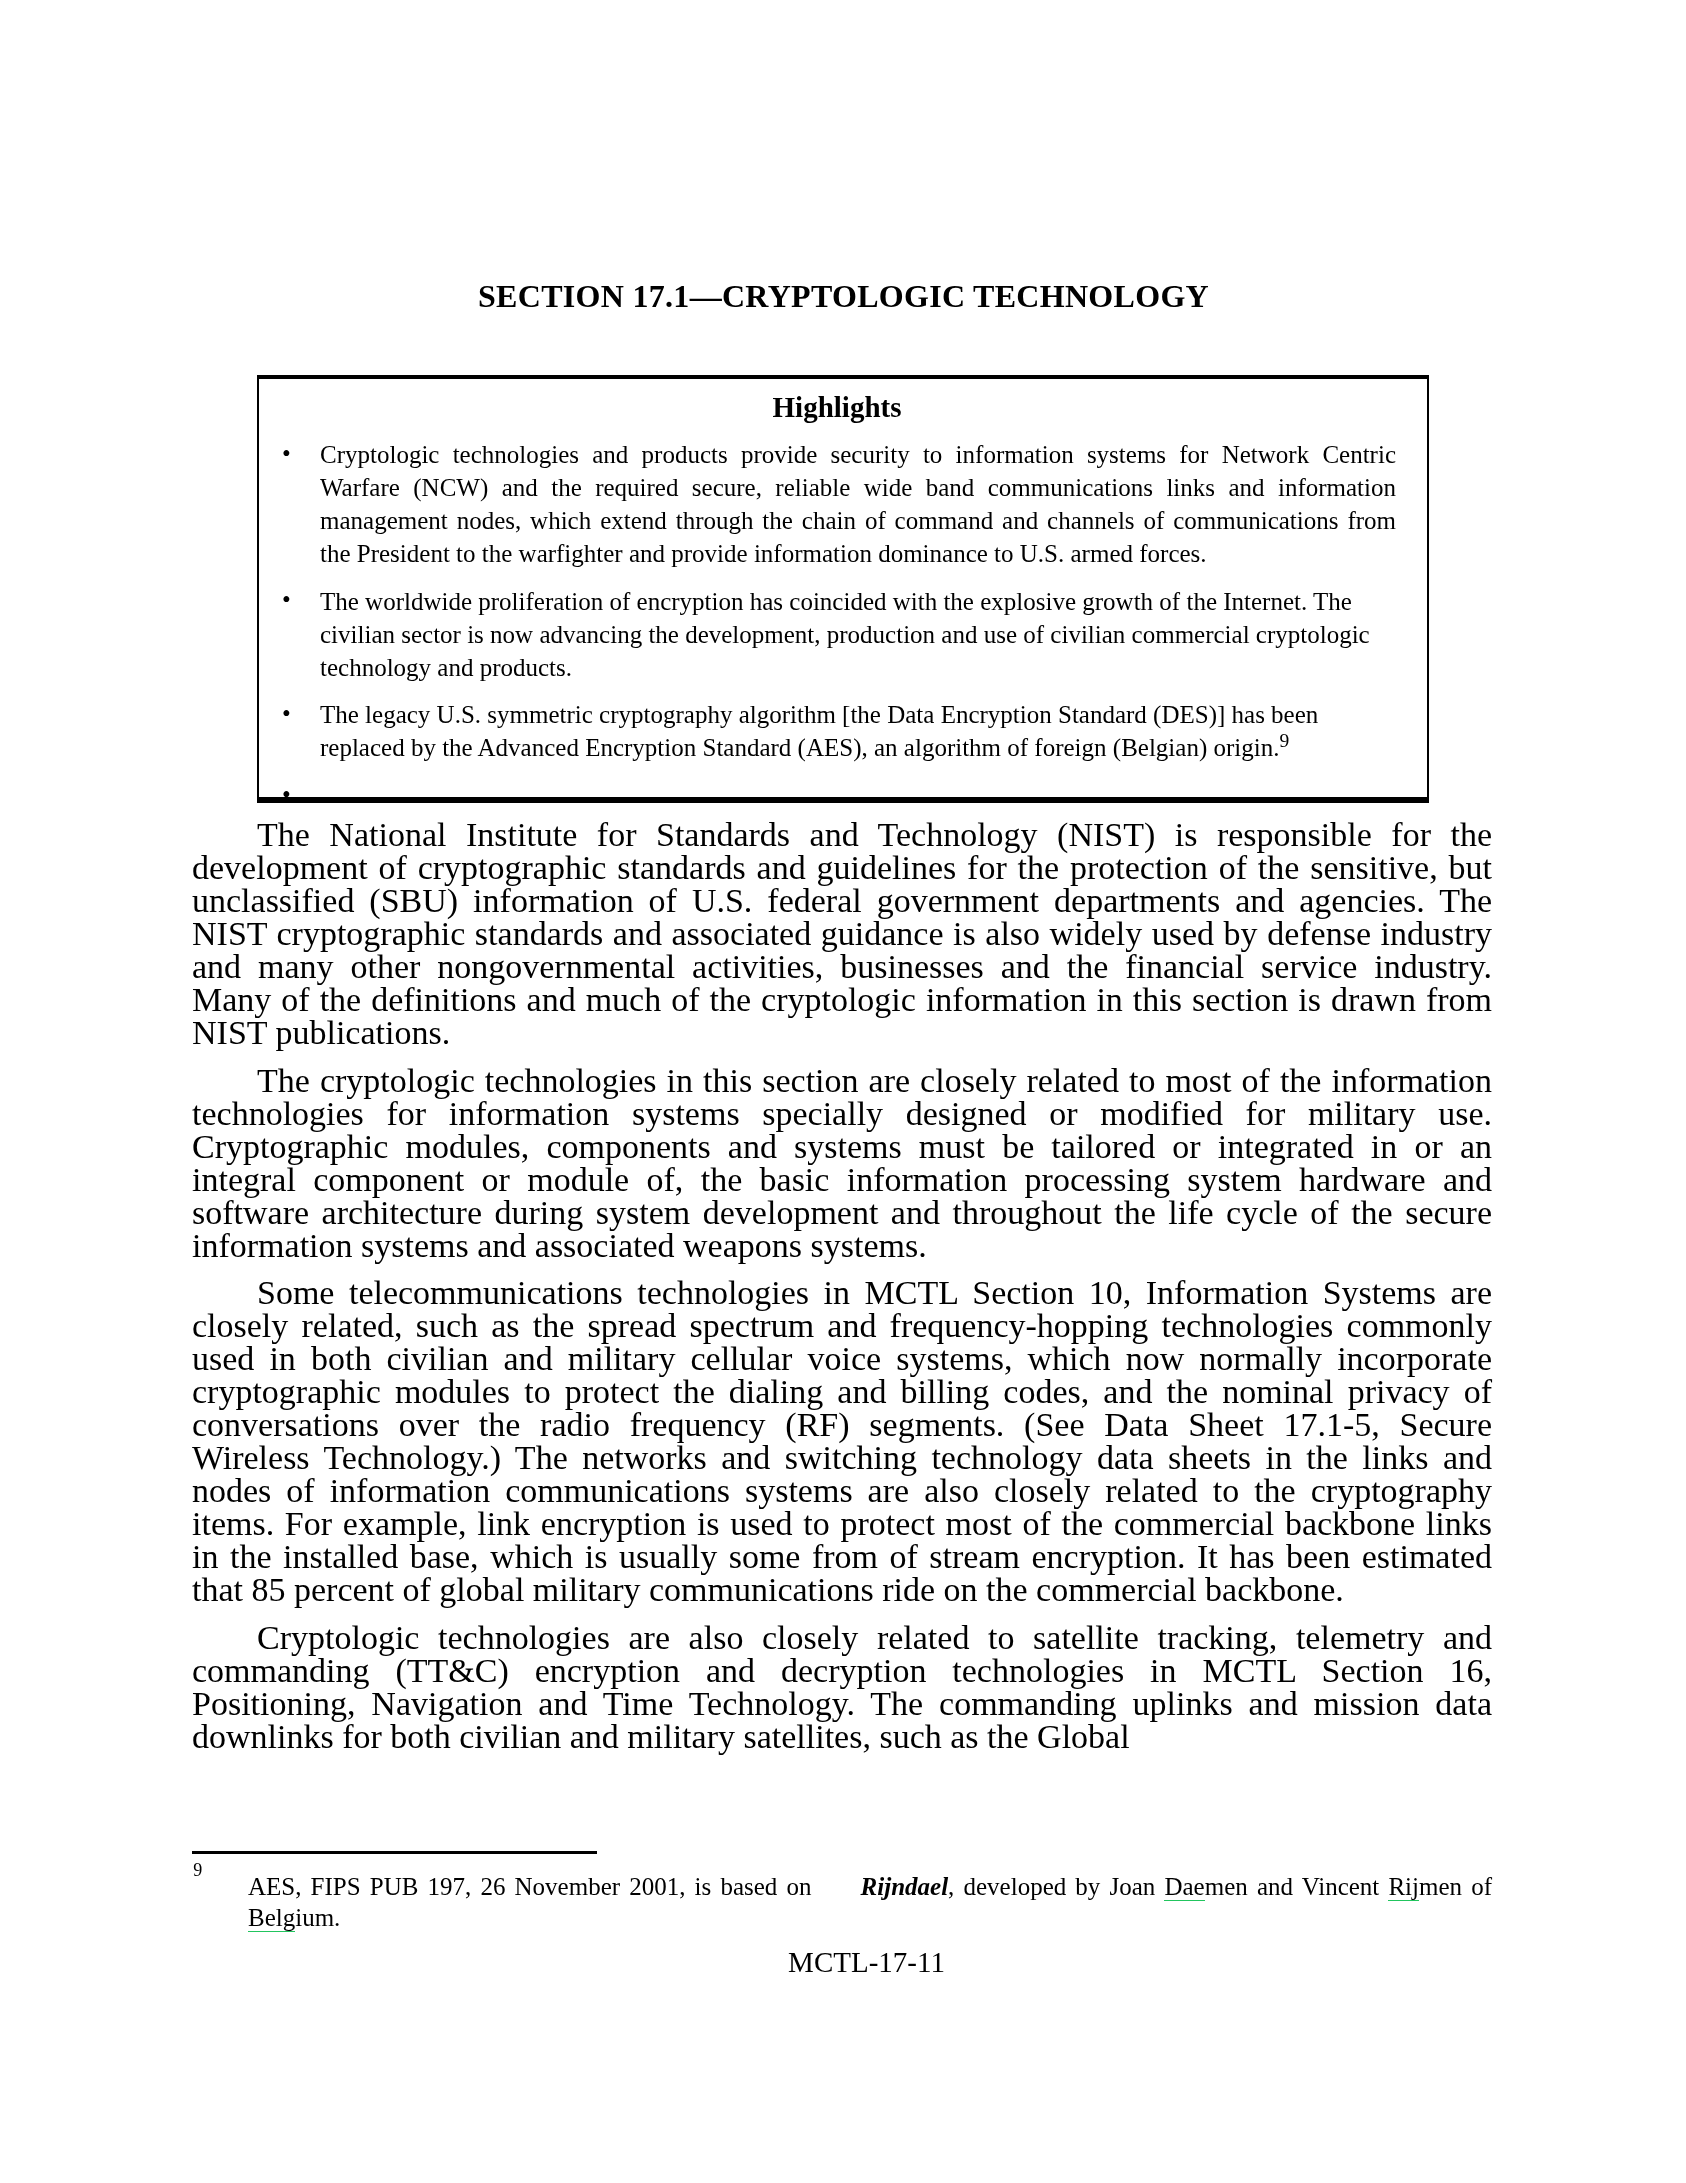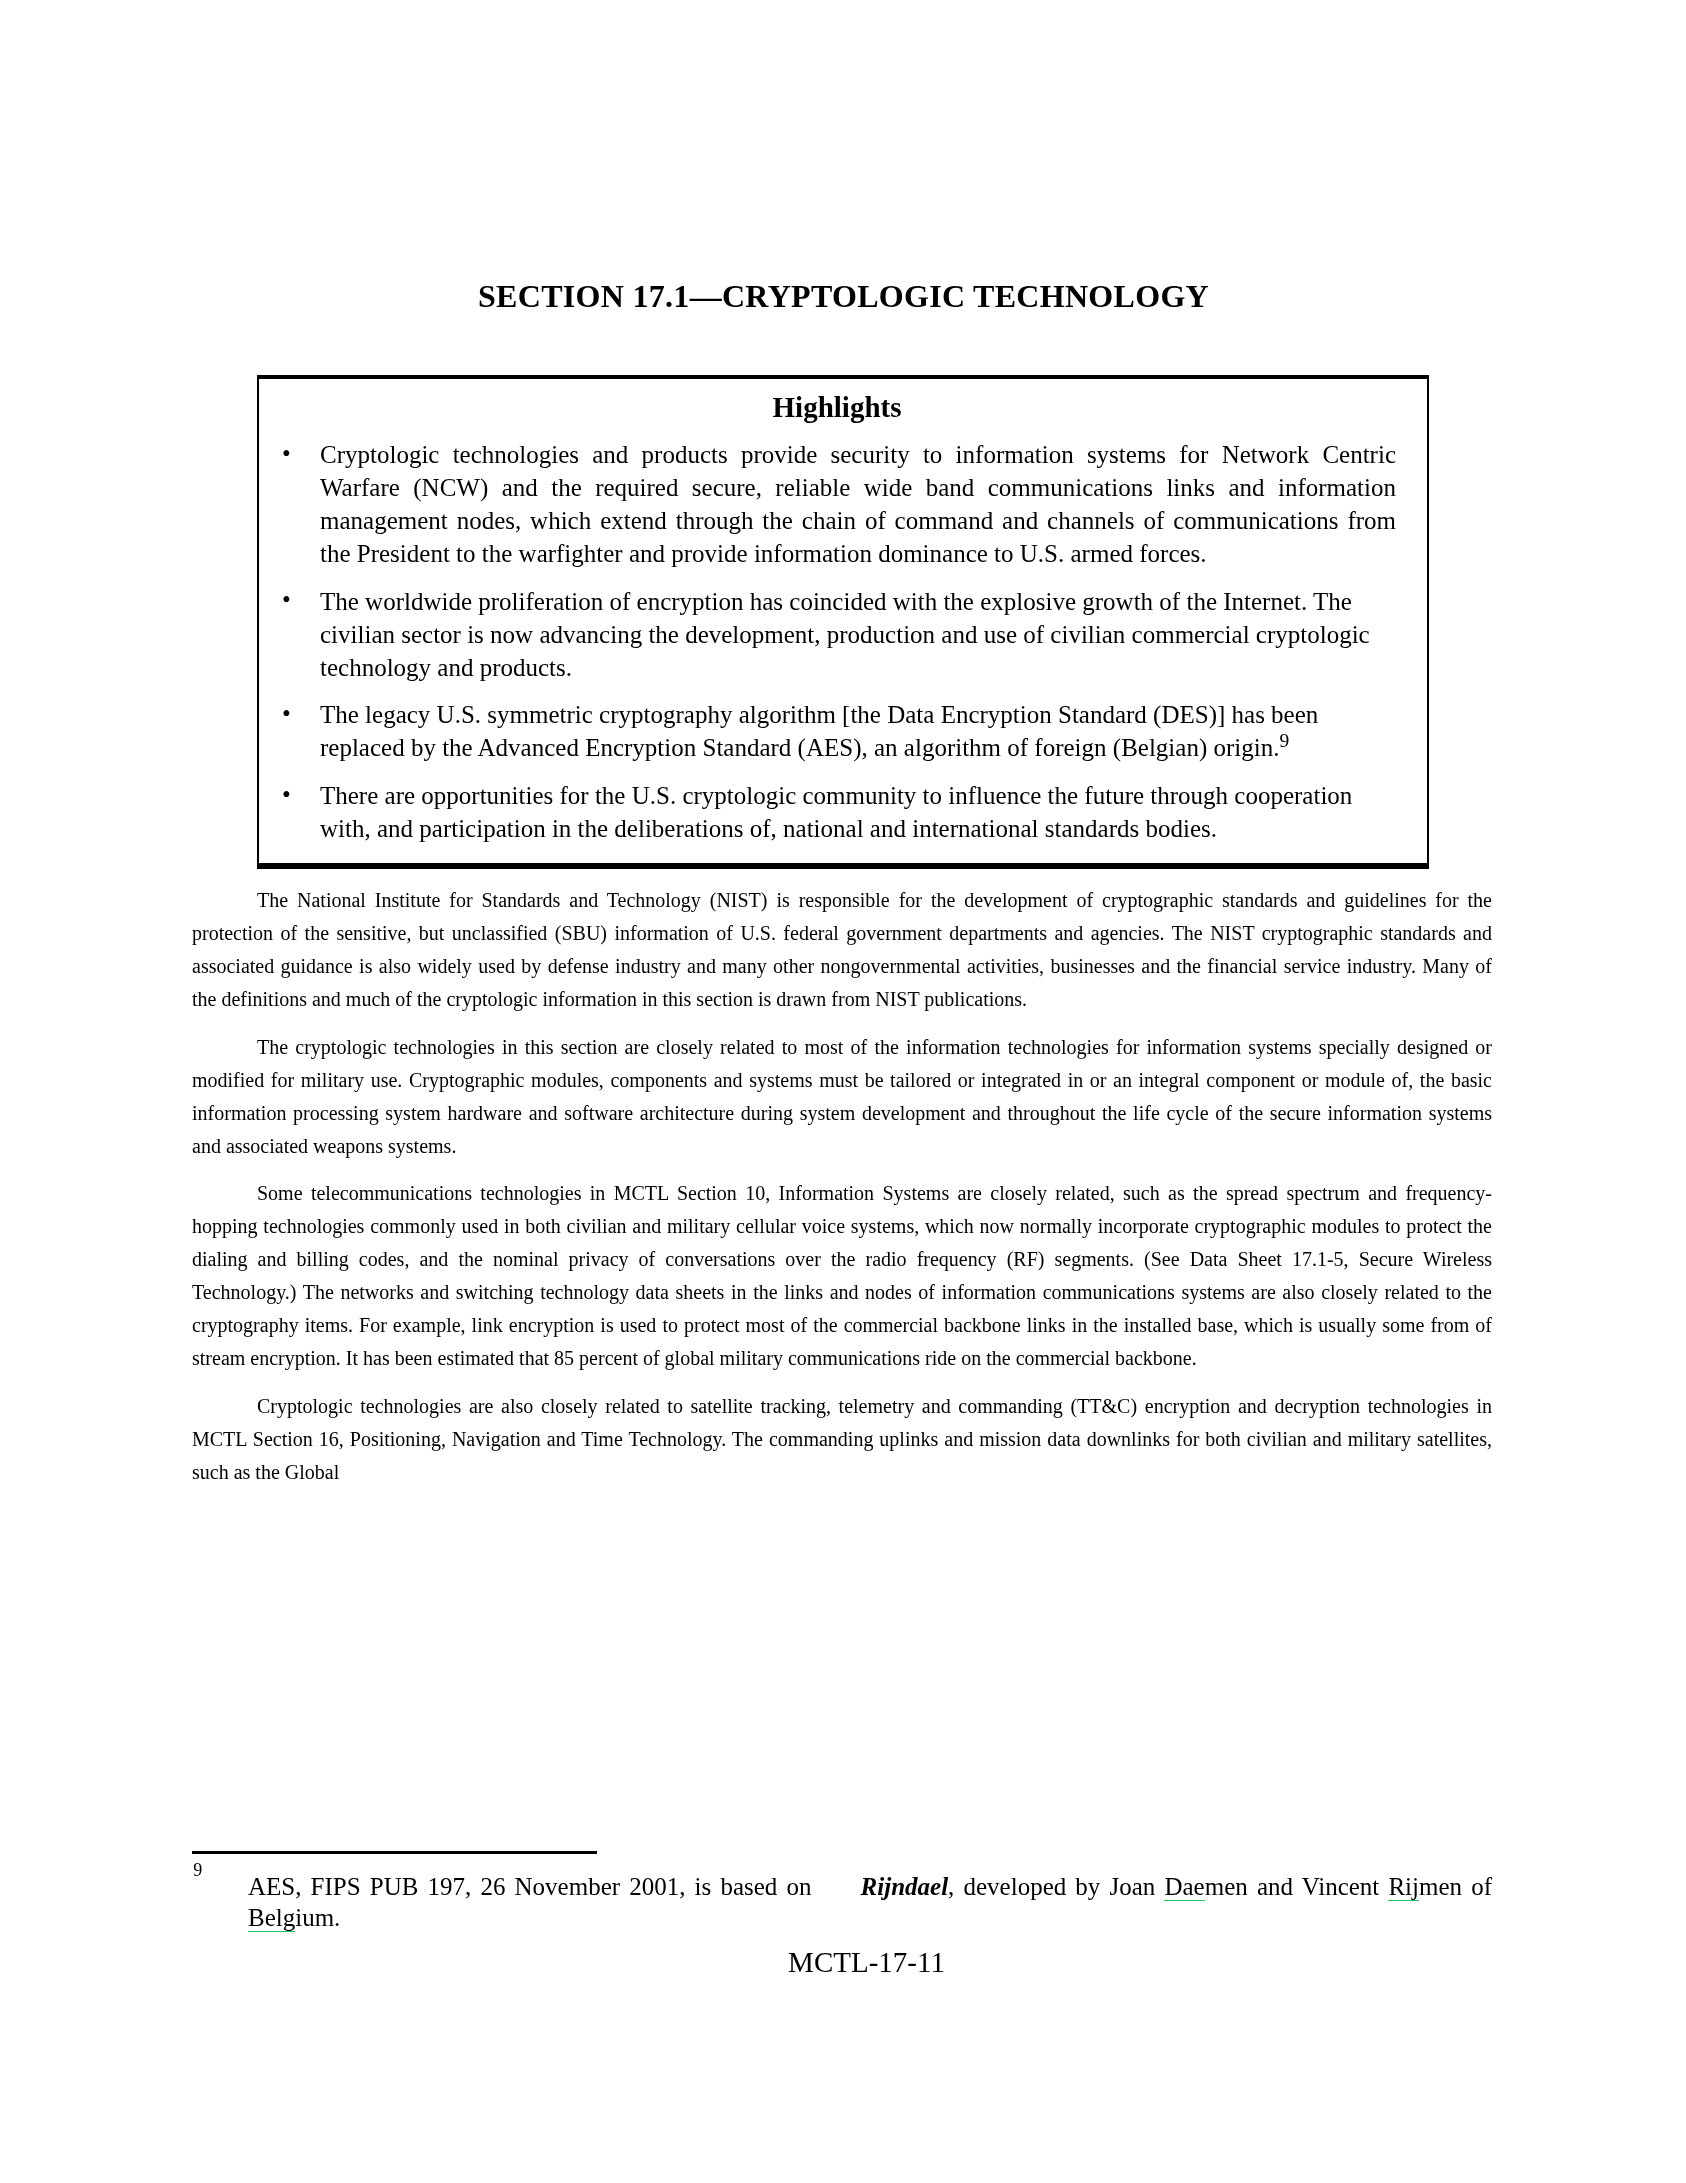--- a/index.html
+++ b/index.html
@@ -61,21 +61,21 @@
     font-size: 28px;
     line-height: 33px;
     font-weight: 700;
     font-style: italic;
   }
 
   .body-copy { margin: 0 195px 0 192px; }
 
   .body-para {
     margin: 14.6px 0 0 0;
-    font-size: 20px;
+    font-size: 34px;
     line-height: 33px;
     text-align: justify;
     text-indent: 65px;
   }
 
   .footnote {
     position: absolute;
     left: 192px;
     top: 1851px;
     width: 1300px;
@@ -116,21 +116,21 @@
 <div class="page">
 
   <h1 class="doc-title">SECTION 17.1—CRYPTOLOGIC TECHNOLOGY</h1>
 
   <div class="hl-box">
     <div class="hl-heading">Highlights</div>
     <ul class="hl-list" id="hl-list">
         <li class="hl-item"><span class="hl-marker">•</span><span class="hl-text">Cryptologic technologies and products provide security to information systems for Network Centric Warfare (NCW) and the required secure, reliable wide band communications links and information management nodes, which extend through the chain of command and channels of communications from the President to the warfighter and provide information dominance to U.S. armed forces.</span></li>
         <li class="hl-item"><span class="hl-marker">•</span><span class="hl-text">The worldwide proliferation of encryption has coincided with the explosive growth of the Internet. The civilian sector is now advancing the development, production and use of civilian commercial cryptologic technology and products.</span></li>
         <li class="hl-item"><span class="hl-marker">•</span><span class="hl-text">The legacy U.S. symmetric cryptography algorithm [the Data Encryption Standard (DES)] has been replaced by the Advanced Encryption Standard (AES), an algorithm of foreign (Belgian) origin.</span><sup class="fn-ref">9</sup></li>
-        <li class="hl-item"><span class="hl-marker">•</span><span class="hl-text">There are opportunities for the U.S. cryptologic community to influence the future through cooperation with, and participation in the deliberations of, national and international standards bodies.</span></li>
+        <li class="hl-item"><span class="hl-marker">•</span></li>
       </ul>
   </div>
 
 
   <div class="body-copy" id="body-copy">
       <p class="body-para">The National Institute for Standards and Technology (NIST) is responsible for the development of cryptographic standards and guidelines for the protection of the sensitive, but unclassified (SBU) information of U.S. federal government departments and agencies. The NIST cryptographic standards and associated guidance is also widely used by defense industry and many other nongovernmental activities, businesses and the financial service industry. Many of the definitions and much of the cryptologic information in this section is drawn from NIST publications.</p>
       <p class="body-para">The cryptologic technologies in this section are closely related to most of the information technologies for information systems specially designed or modified for military use. Cryptographic modules, components and systems must be tailored or integrated in or an integral component or module of, the basic information processing system hardware and software architecture during system development and throughout the life cycle of the secure information systems and associated weapons systems.</p>
       <p class="body-para">Some telecommunications technologies in MCTL Section 10, Information Systems are closely related, such as the spread spectrum and frequency-hopping technologies commonly used in both civilian and military cellular voice systems, which now normally incorporate cryptographic modules to protect the dialing and billing codes, and the nominal privacy of conversations over the radio frequency (RF) segments. (See Data Sheet 17.1-5, Secure Wireless Technology.) The networks and switching technology data sheets in the links and nodes of information communications systems are also closely related to the cryptography items. For example, link encryption is used to protect most of the commercial backbone links in the installed base, which is usually some from of stream encryption. It has been estimated that 85 percent of global military communications ride on the commercial backbone.</p>
       <p class="body-para">Cryptologic technologies are also closely related to satellite tracking, telemetry and commanding (TT&amp;C) encryption and decryption technologies in MCTL Section 16, Positioning, Navigation and Time Technology. The commanding uplinks and mission data downlinks for both civilian and military satellites, such as the Global</p>
     </div>

